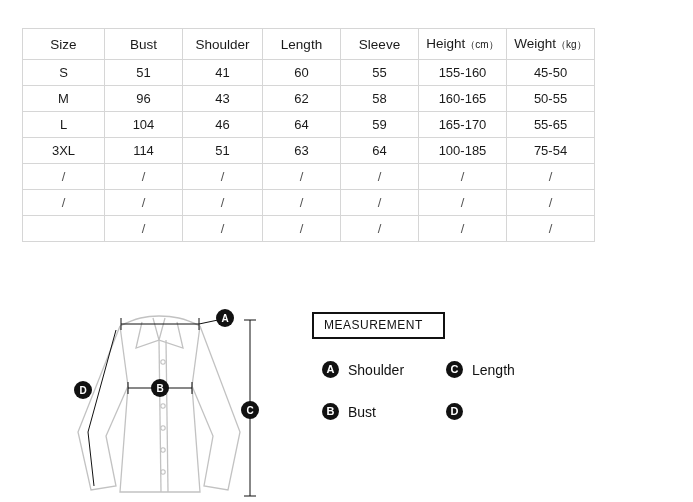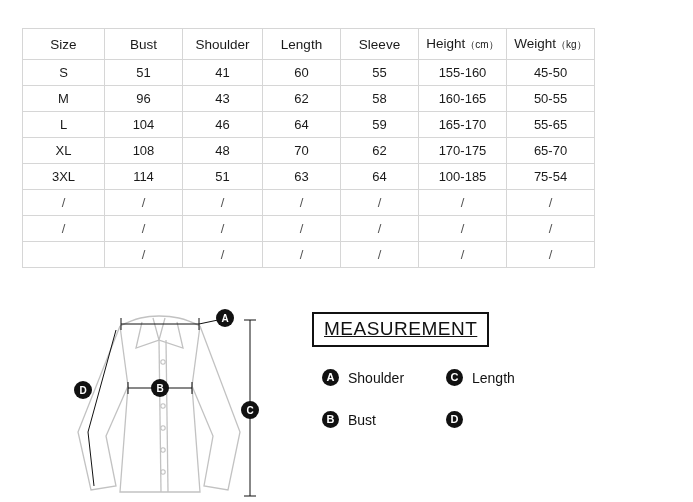--- a/index.html
+++ b/index.html
@@ -82,25 +82,24 @@
   .legend {
     position: absolute;
     left: 312px;
     top: 16px;
     width: 300px;
     height: 140px;
   }
   .legend-title {
     display: inline-block;
     border: 2px solid #111111;
-    padding: 4px 10px 5px 10px;
-    font-size: 19px;
+    padding: 4px 20px 5px 10px;
+    font-size: 12px;
     letter-spacing: 0.5px;
     color: #111111;
-    text-decoration: underline;
   }
   .legend-grid {
     position: relative;
     margin-top: 22px;
     width: 300px;
   }
   .legend-item {
     position: absolute;
     display: flex;
     align-items: center;
@@ -175,29 +174,20 @@
           <td>50-55</td>
         </tr>
         <tr>
           <td>L</td>
           <td>104</td>
           <td>46</td>
           <td>64</td>
           <td>59</td>
           <td>165-170</td>
           <td>55-65</td>
-        </tr>
-        <tr>
-          <td>XL</td>
-          <td>108</td>
-          <td>48</td>
-          <td>70</td>
-          <td>62</td>
-          <td>170-175</td>
-          <td>65-70</td>
         </tr>
         <tr>
           <td>3XL</td>
           <td>114</td>
           <td>51</td>
           <td>63</td>
           <td>64</td>
           <td>100-185</td>
           <td>75-54</td>
         </tr>

